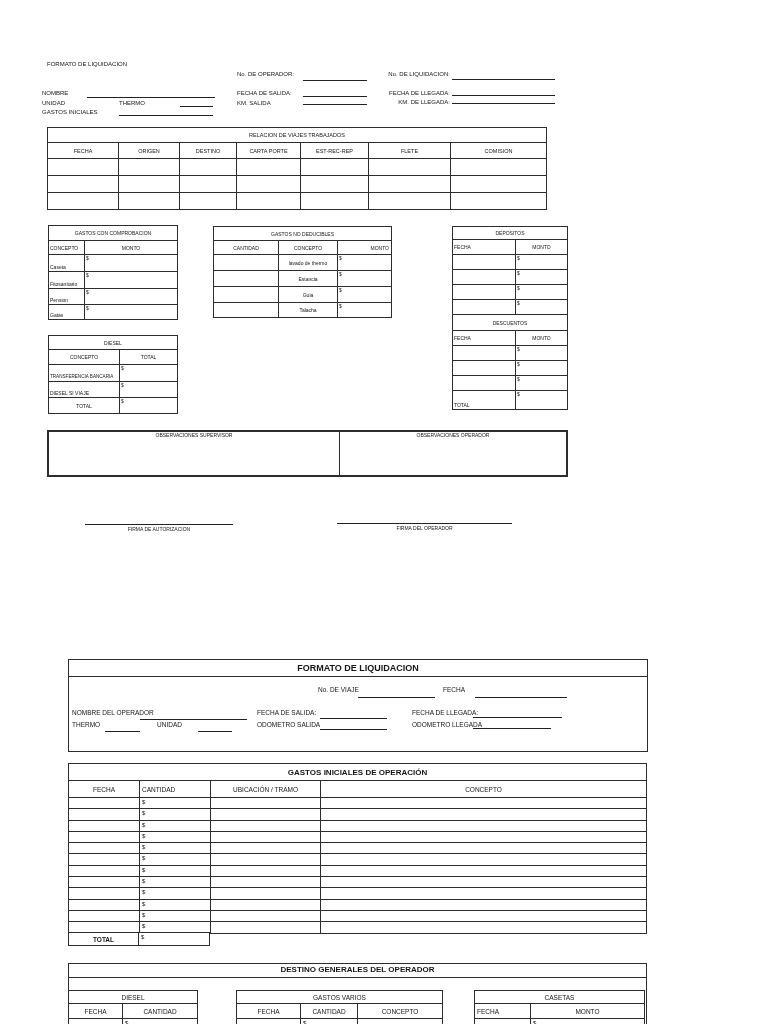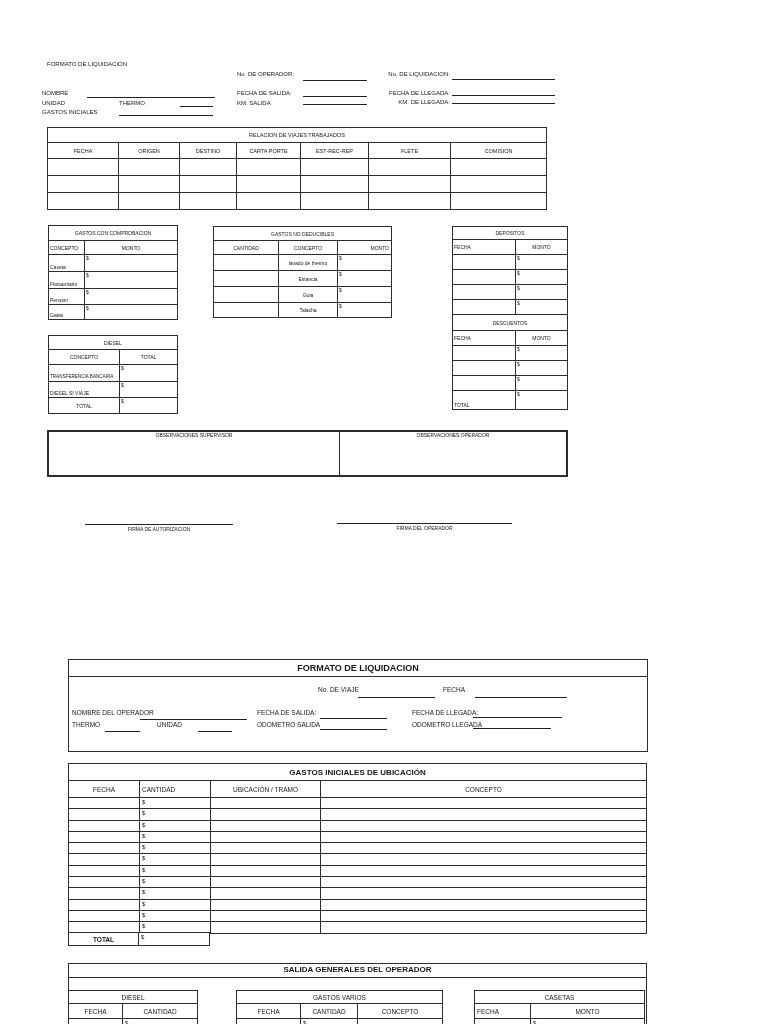--- a/index.html
+++ b/index.html
@@ -308,21 +308,21 @@
   <div class="a f65" style="left:72px;top:722px">THERMO</div>
   <div class="ln2" style="left:105px;top:731px;width:35px"></div>
   <div class="a f65" style="left:157px;top:722px">UNIDAD</div>
   <div class="ln2" style="left:198px;top:731px;width:34px"></div>
   <div class="a f65" style="left:257px;top:722px">ODOMETRO SALIDA</div>
   <div class="ln2" style="left:320px;top:729px;width:67px"></div>
   <div class="a f65" style="left:412px;top:722px">ODOMETRO LLEGADA</div>
   <div class="ln2" style="left:473px;top:728px;width:78px"></div>
 
   <div class="tbl2" style="left:68px;top:763px;width:579px">
-    <div class="ttl f8" style="height:16px">GASTOS INICIALES DE UBICACIÓN</div>
+    <div class="ttl f8" style="height:16px">GASTOS INICIALES DE OPERACIÓN</div>
     <div class="trow2 f65" style="height:17px">
       <div class="tc2" style="flex:0 0 71px">FECHA</div>
       <div class="tc2 left" style="flex:0 0 71px">CANTIDAD</div>
       <div class="tc2" style="flex:0 0 110px">UBICACIÓN / TRAMO</div>
       <div class="tc2" style="flex:1">CONCEPTO</div>
     </div>
     <div class="trow2" style="height:11.3px">
         <div class="tc2" style="flex:0 0 71px"></div>
         <div class="tc2" style="flex:0 0 71px">
           <span class="dol2">$</span>
@@ -421,21 +421,21 @@
   </div>
 
   <div class="tbl2" style="left:68px;top:932px;width:142px;height:14px;display:flex">
     <div class="tc2 ttl f65 b" style="flex:0 0 70px">TOTAL</div>
     <div class="tc2" style="flex:1;position:relative">
         <span class="dol2">$</span>
       </div>
   </div>
 
   <div class="a" style="left:68px;top:963px;width:579px;height:61px;border:1.5px solid #2c2c2c;border-bottom:none">
-    <div class="ttl f8" style="height:14px;border-bottom:1.5px solid #2c2c2c">SALIDA GENERALES DEL OPERADOR</div>
+    <div class="ttl f8" style="height:14px;border-bottom:1.5px solid #2c2c2c">DESTINO GENERALES DEL OPERADOR</div>
   </div>
 
   <div class="tbl2" style="left:68px;top:990px;width:130px;height:45px">
     <div class="ttl f65" style="height:12px">DIESEL</div>
     <div class="trow f65" style="height:15px">
       <div class="tc" style="flex:0 0 54px">FECHA</div>
       <div class="tc" style="flex:1">CANTIDAD</div>
     </div>
     <div class="trow" style="height:14px">
       <div class="tc" style="flex:0 0 54px"></div>

